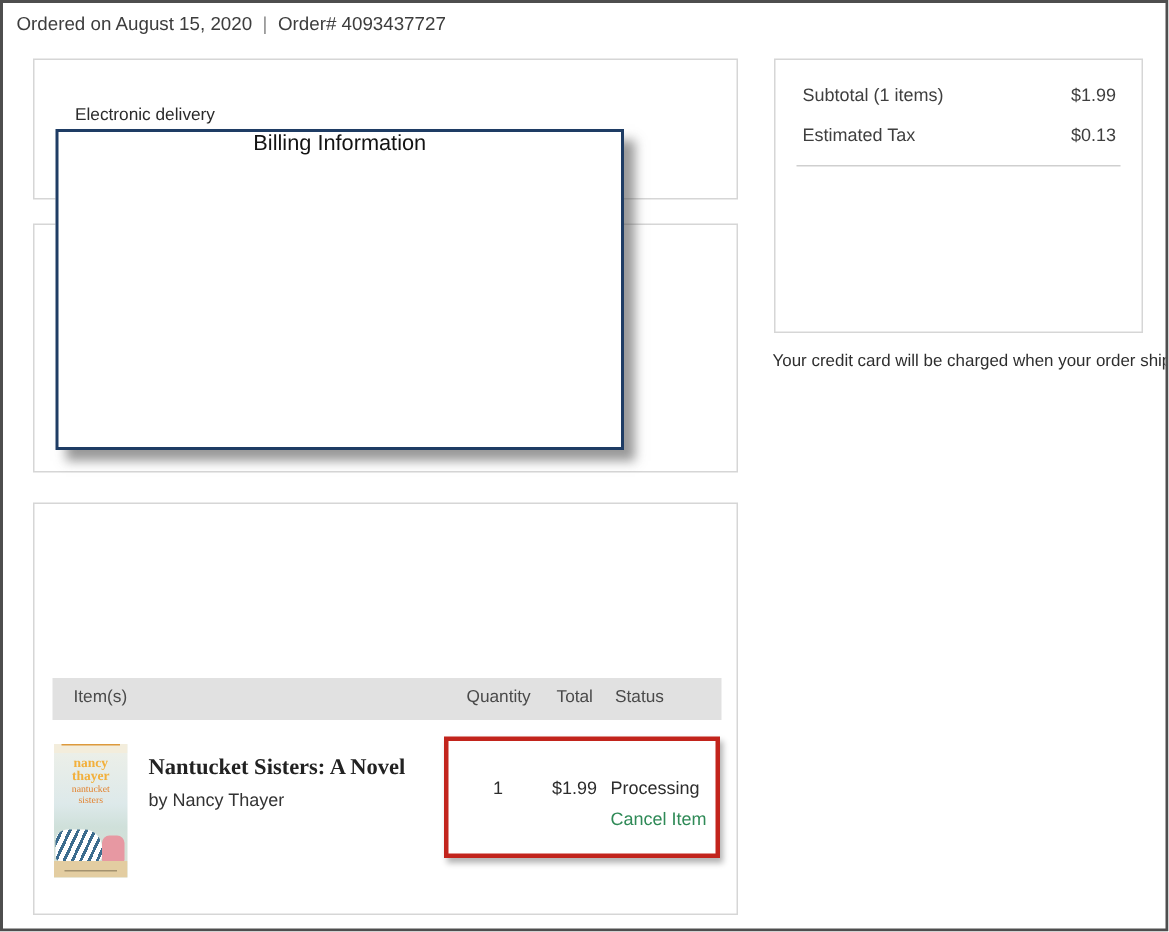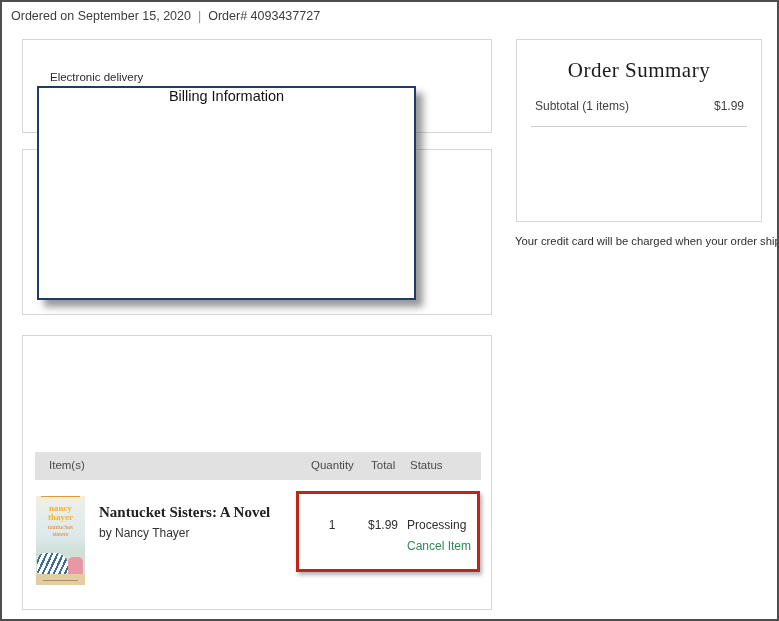--- a/index.html
+++ b/index.html
@@ -70,39 +70,42 @@
   .cover-bag { position:absolute; right:2px; bottom:9px; width:15px; height:19px; background:#e798a2; border-radius:5px 5px 3px 3px; }
   .cover-sand { position:absolute; bottom:0; width:100%; height:11px; background:#e3cda1; }
   .cover-bottomline { position:absolute; bottom:4px; width:72%; left:14%; height:1px; background:#7a6a4e; opacity:0.6; }
 </style>
 </head>
 <body>
 
 <div id="frame">
 
   <div class="order-header">
-    <span>Ordered on September 15, 2020</span><span class="sep">|</span><span>Order# 4093437727</span>
+    <span>Ordered on August 15, 2020</span><span class="sep">|</span><span>Order# 4093437727</span>
   </div>
 
   <div class="card" id="card-delivery">
     <div class="delivery-label">Electronic delivery</div>
   </div>
 
   <div class="card" id="card-behind"></div>
 
   <div id="billing-box">
     <span class="billing-title">Billing Information</span>
   </div>
 
   <div class="card" id="summary-panel">
-    <div class="summary-title">Order Summary</div>
     <div class="summary-rows">
       <div class="summary-row">
         <span>Subtotal (1 items)</span>
         <span>$1.99</span>
+      </div>
+      <div class="summary-row">
+        <span>Estimated Tax</span>
+        <span>$0.13</span>
       </div>
     </div>
     <div class="summary-divider"></div>
   </div>
   <div class="summary-note">Your credit card will be charged when your order ships</div>
 
   <div class="card" id="card-delivered">
 
     <div class="items-header">
       <span class="hdr-items">Item(s)</span>

